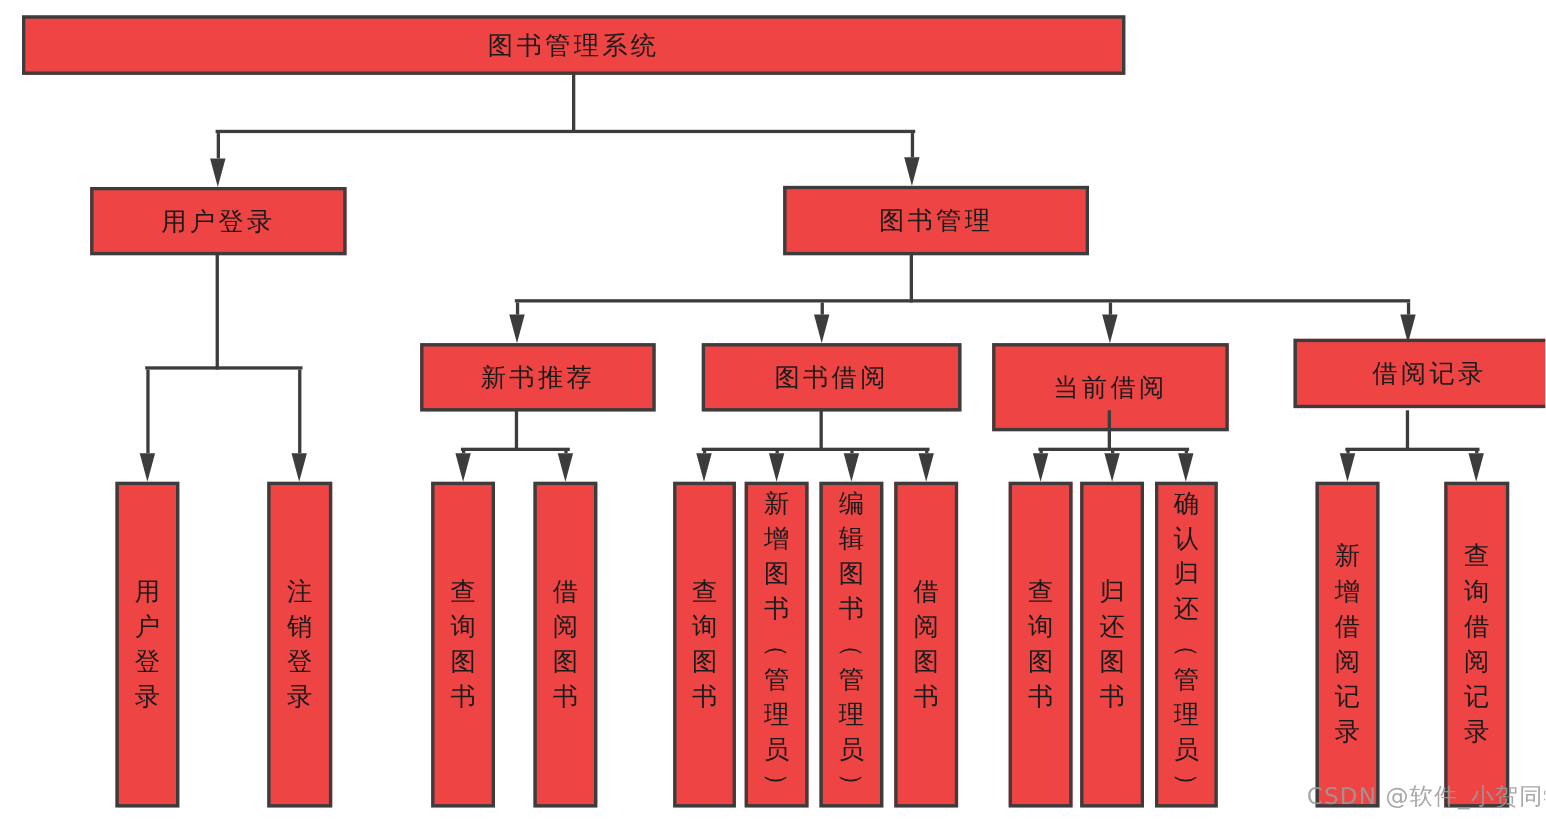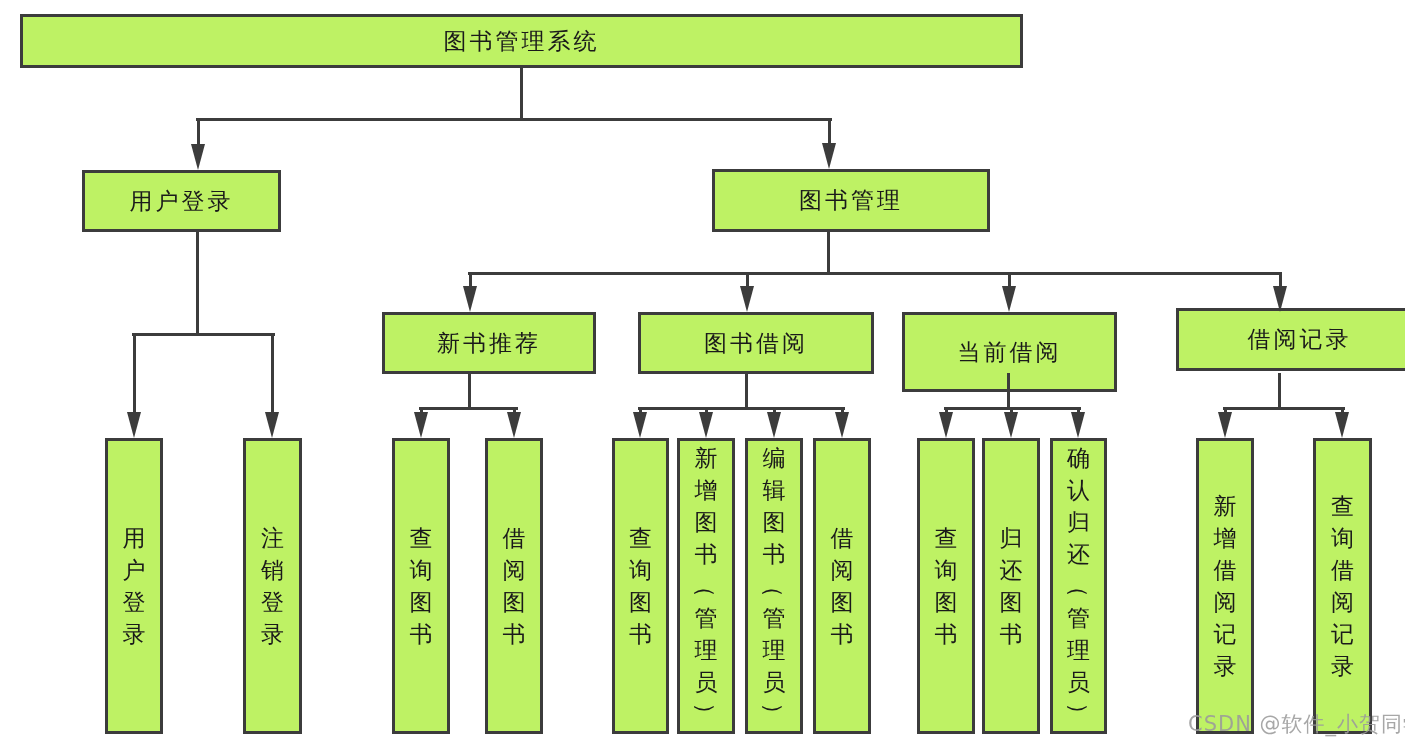--- a/index.html
+++ b/index.html
@@ -1,21 +1,21 @@
 <!DOCTYPE html>
 <html><head>
 <meta charset="utf-8">
 <style>
   html,body { margin:0; padding:0; background:#ffffff; }
   .canvas {
     position:relative; width:1405px; height:747px; background:#ffffff;
     font-family:"DejaVu Sans","Liberation Sans",sans-serif; overflow:hidden;
   }
   .node {
-    position:absolute; background:#bef264; border:3px solid #3c3c3c;
+    position:absolute; background:#ef4444; border:3px solid #3c3c3c;
     box-sizing:border-box; display:flex; align-items:center; justify-content:center;
     color:#1a1a1a;
   }
   .hnode { font-size:23px; letter-spacing:3px; white-space:nowrap; }
   .vnode { flex-direction:column; font-size:23px; }
   .vnode span { display:block; height:32px; line-height:32px; text-align:center; width:100%; }
   .vnode span.vp { transform:rotate(90deg); }
   .line { position:absolute; background:#3c3c3c; }
   .arrow { position:absolute; width:14px; display:flex; flex-direction:column; align-items:center; }
   .arrow i { display:block; width:3px; background:#3c3c3c; }
@@ -23,21 +23,21 @@
              border-right:7px solid transparent; border-top:26px solid #3c3c3c; }
   .watermark { position:absolute; font-size:21px; color:#9b9b9b; opacity:0.88; white-space:nowrap; letter-spacing:1px; }
 </style>
 </head>
 <body>
 
 <div class="canvas">
 
   <div class="node hnode" style="left:20px; top:14px; width:1003px; height:54px">图书管理系统</div>
 
-  <div class="node hnode" style="left:82px; top:170px; width:199px; height:62px">用户登录</div>
+  <div class="node hnode" style="left:82px; top:170px; width:233px; height:62px">用户登录</div>
 
   <div class="node hnode" style="left:712px; top:169px; width:278px; height:63px">图书管理</div>
 
   <div class="node hnode" style="left:382px; top:312px; width:214px; height:62px">新书推荐</div>
 
   <div class="node hnode" style="left:638px; top:312px; width:236px; height:62px">图书借阅</div>
 
   <div class="node hnode" style="left:902px; top:312px; width:215px; height:80px">当前借阅</div>
 
   <div class="node hnode" style="left:1176px; top:308px; width:247px; height:63px">借阅记录</div>

